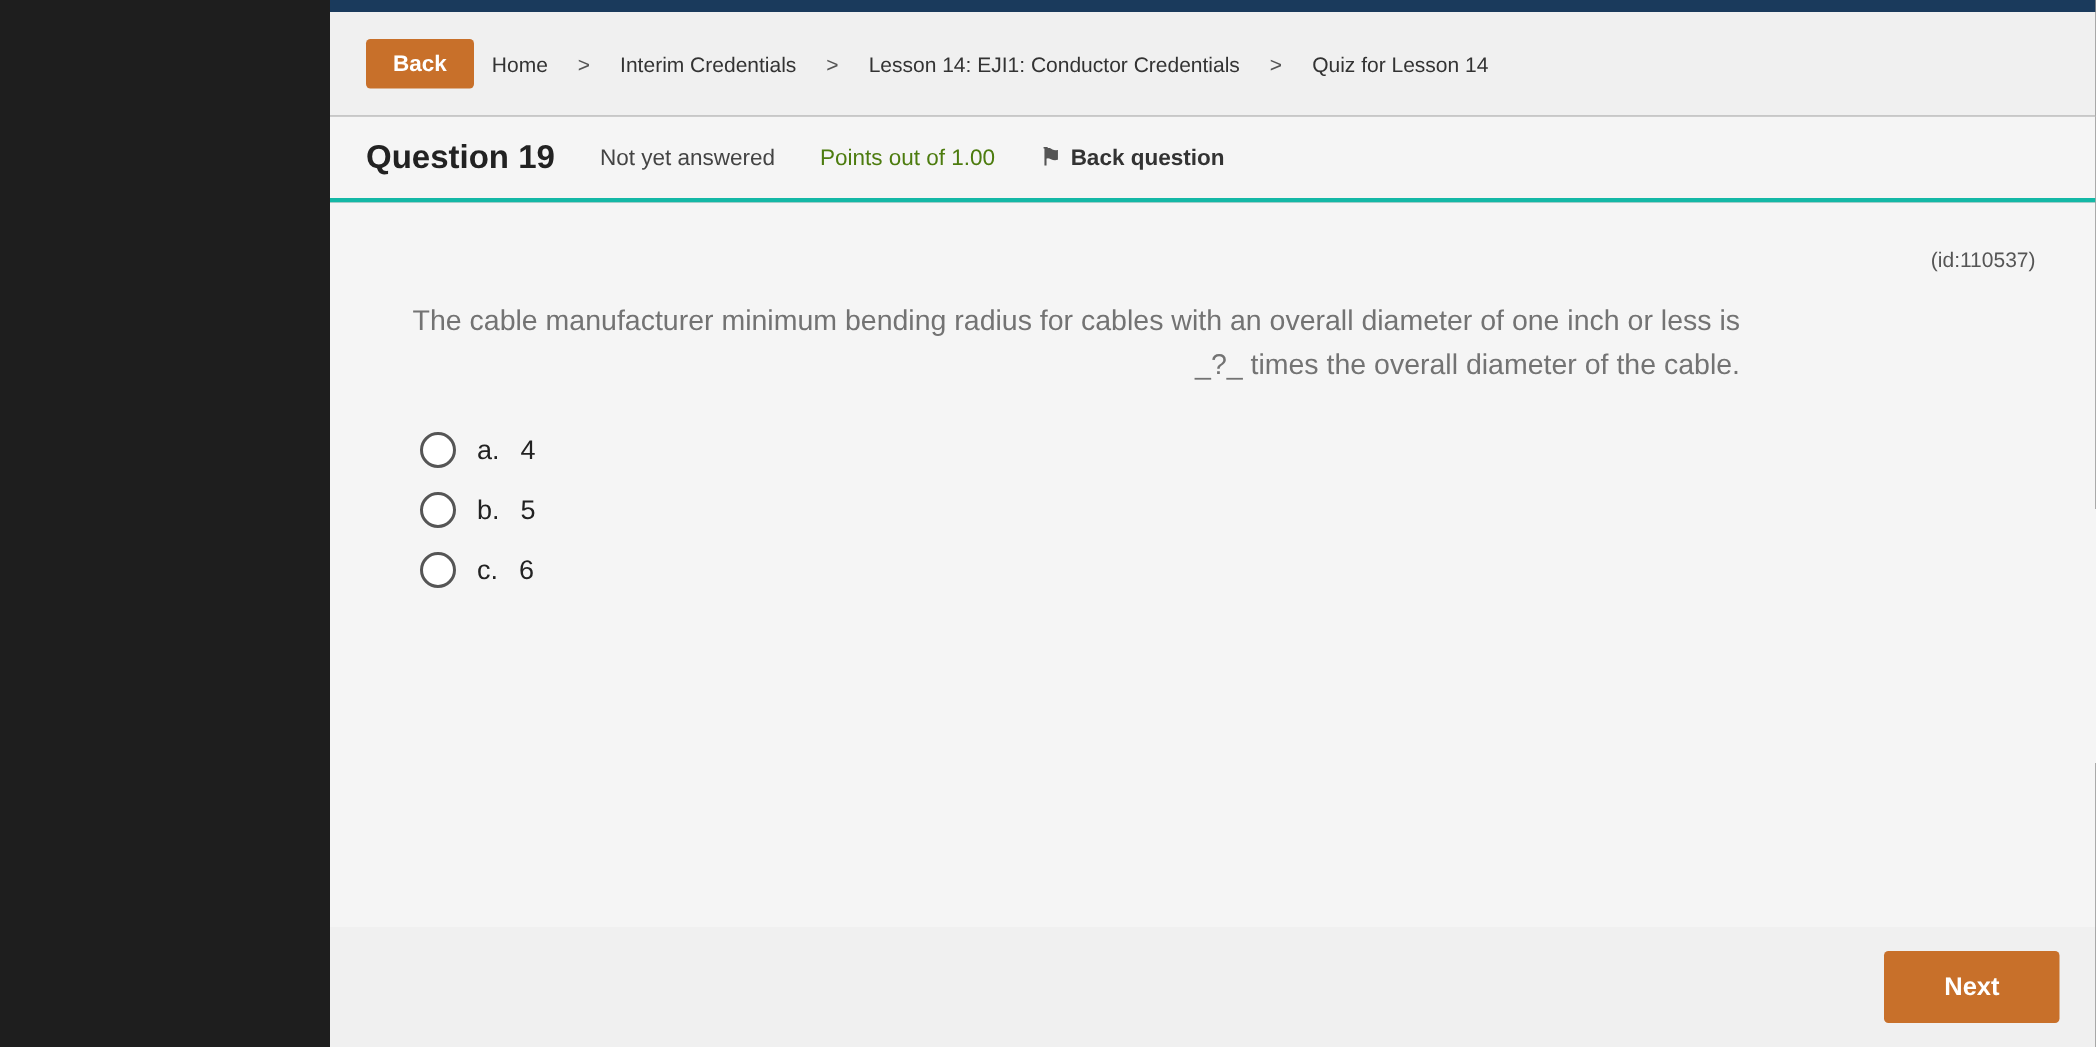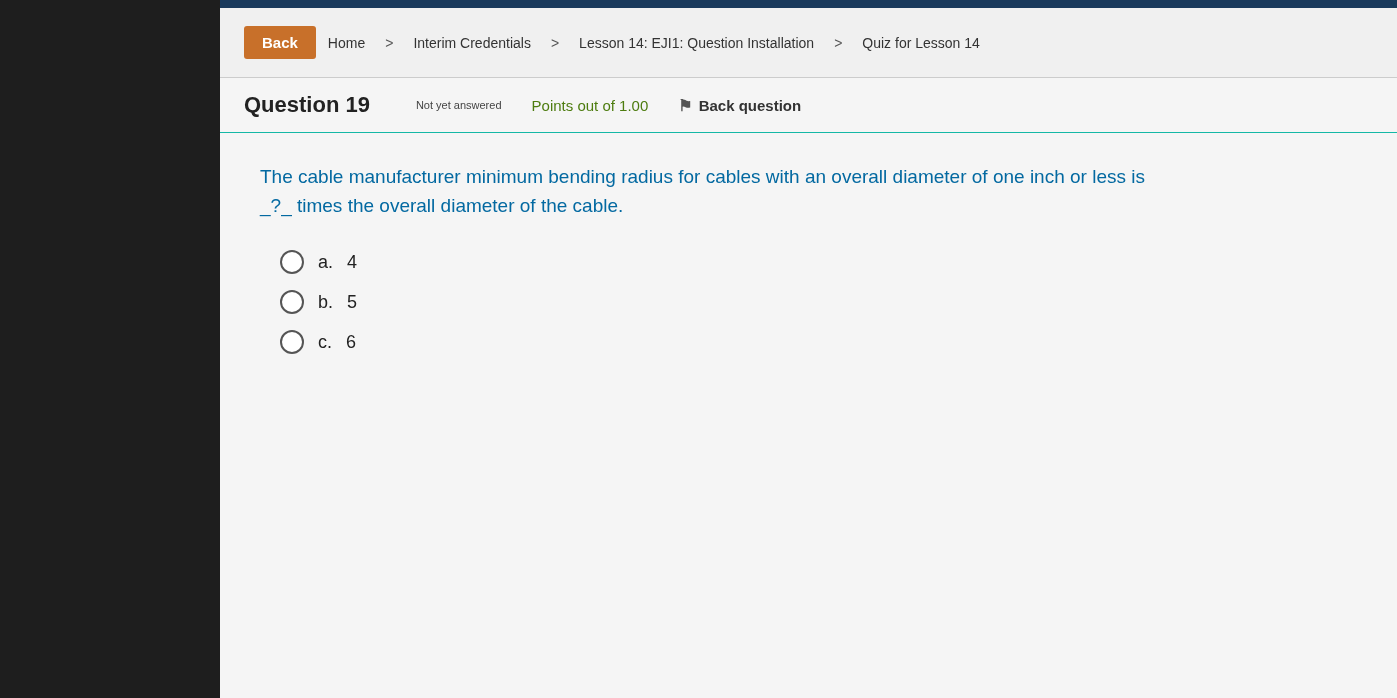--- a/index.html
+++ b/index.html
@@ -53,35 +53,34 @@
 
     .breadcrumb-sep {
       color: #555;
     }
 
     .question-header {
       display: flex;
       align-items: center;
       padding: 14px 24px;
       border-top: 1px solid #ccc;
-      border-bottom: 1px solid #14b8a6;
+      border-bottom: 3px solid #14b8a6;
       gap: 30px;
       background-color: #f5f5f5;
     }
 
     .question-title {
       font-size: 22px;
       font-weight: bold;
       color: #222;
     }
 
     .not-yet-answered {
-      font-size: 11px;
+      font-size: 15px;
       color: #444;
-      margin-left: 16px;
     }
 
     .points {
       font-size: 15px;
       color: #4d7c0f;
     }
 
     .flag-question {
       display: flex;
       align-items: center;
@@ -105,24 +104,25 @@
 
     .question-id {
       text-align: right;
       font-size: 14px;
       color: #555;
       margin-bottom: 20px;
     }
 
     .question-text {
       font-size: 19px;
-      color: #0369a1;
+      color: #737373;
       line-height: 1.5;
       margin-bottom: 30px;
       max-width: 900px;
+      text-align: right;
     }
 
     .options {
       display: flex;
       flex-direction: column;
       gap: 16px;
       margin-left: 20px;
     }
 
     .option {
@@ -179,37 +179,38 @@
 <div style="margin-left: 220px; display: flex; flex-direction: column; height: 698px;">
   <div class="top-bar"></div>
 
   <div class="nav-bar">
     <button class="back-button">Back</button>
     <div class="breadcrumb">
       <span>Home</span>
       <span class="breadcrumb-sep">&gt;</span>
       <span>Interim Credentials</span>
       <span class="breadcrumb-sep">&gt;</span>
-      <span>Lesson 14: EJI1: Question Installation</span>
+      <span>Lesson 14: EJI1: Conductor Credentials</span>
       <span class="breadcrumb-sep">&gt;</span>
       <span>Quiz for Lesson 14</span>
     </div>
   </div>
 
   <div class="question-header">
     <span class="question-title">Question 19</span>
     <span class="not-yet-answered">Not yet answered</span>
     <span class="points">Points out of 1.00</span>
     <div class="flag-question">
       <span class="flag-icon">⚑</span>
       <span>Back question</span>
     </div>
   </div>
 
   <div class="question-body">
+    <div class="question-id">(id:110537)</div>
     <div class="question-text">The cable manufacturer minimum bending radius for cables with an overall diameter of one inch or less is _?_ times the overall diameter of the cable.</div>
 
     <div class="options">
       <label class="option">
         <div class="radio-circle"></div>
         <span>a.</span>
         <span>4</span>
       </label>
       <label class="option">
         <div class="radio-circle"></div>
@@ -217,13 +218,16 @@
         <span>5</span>
       </label>
       <label class="option">
         <div class="radio-circle"></div>
         <span>c.</span>
         <span>6</span>
       </label>
     </div>
   </div>
 
+  <div class="next-button-container">
+    <button class="next-button">Next</button>
+  </div>
 </div>
 
 </body></html>

